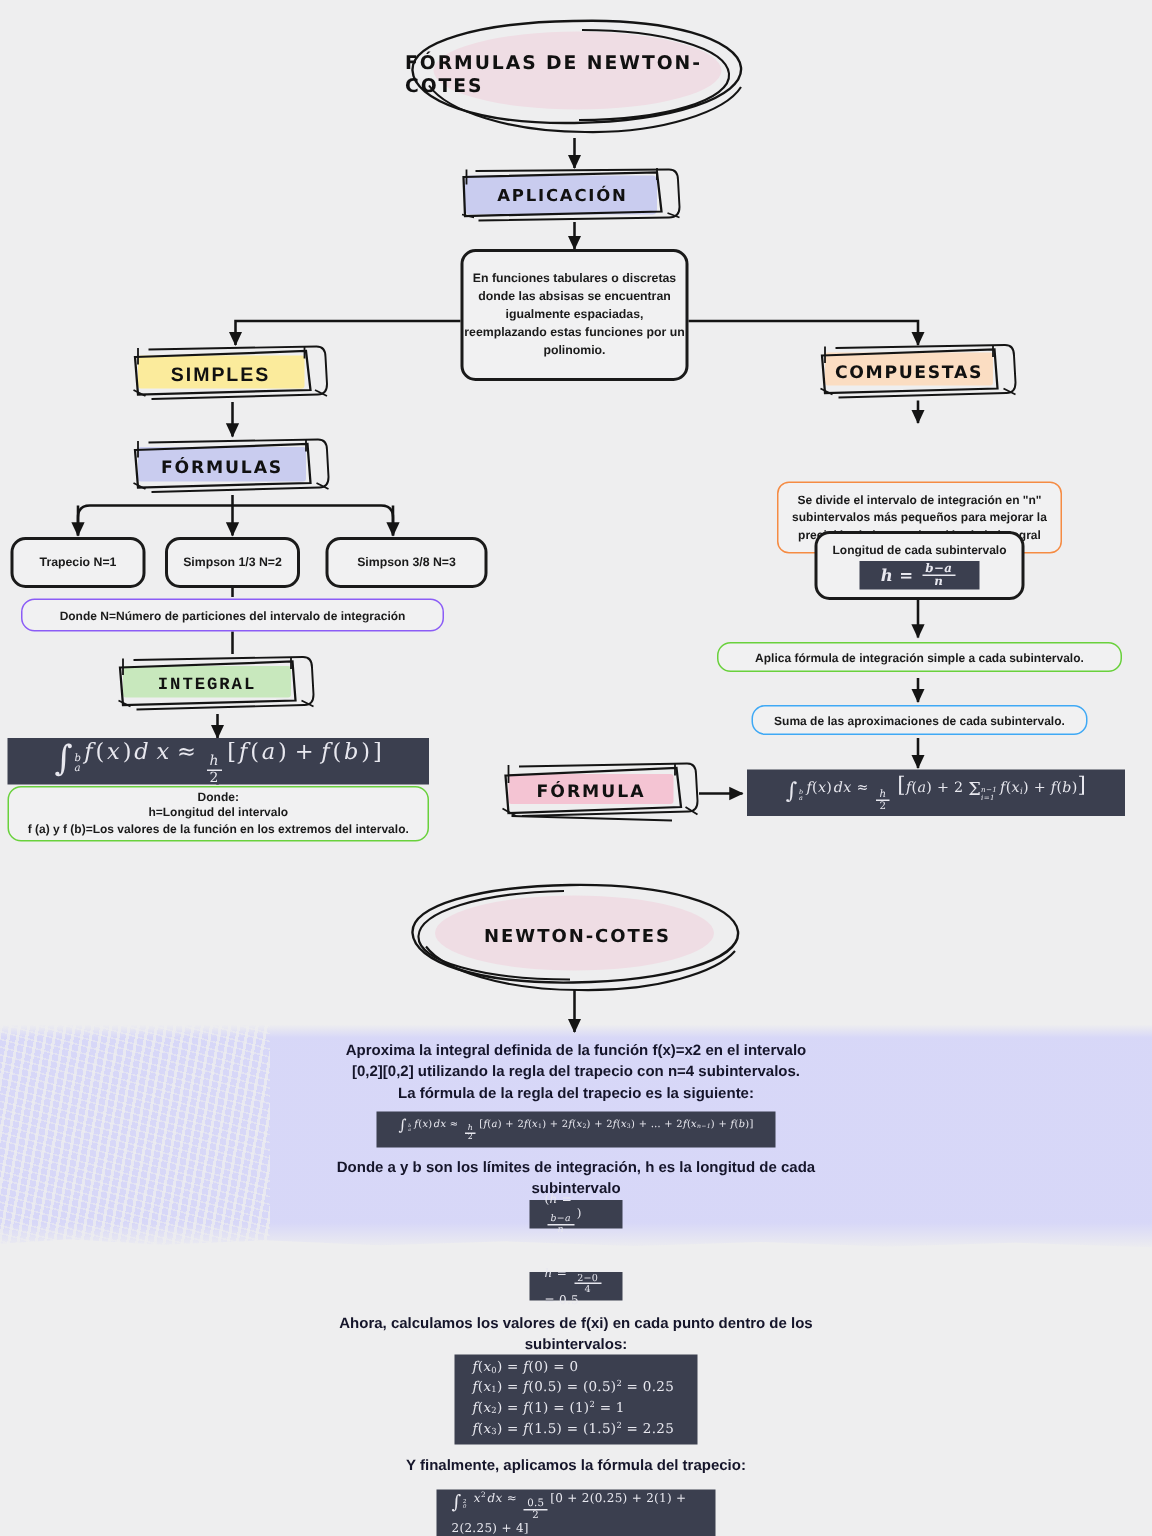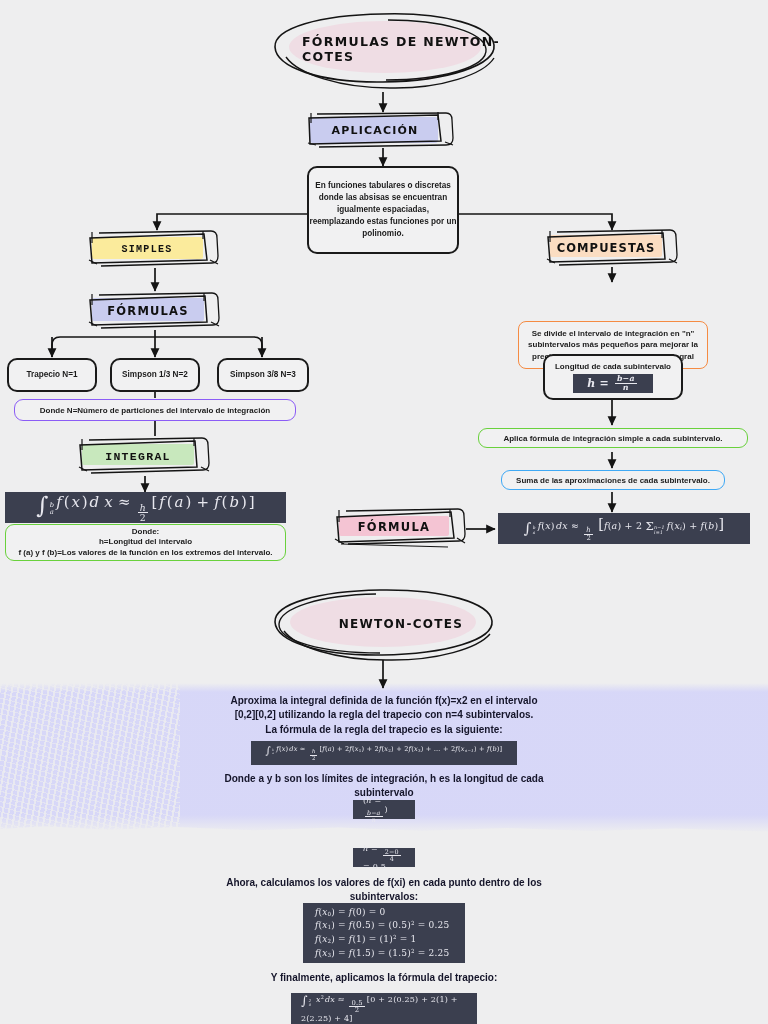--- a/index.html
+++ b/index.html
@@ -81,21 +81,21 @@
   .sumlim{ display:inline-flex; flex-direction:column; font-size:.5em;
            vertical-align:-0.05em; line-height:1.05; margin-right:2px;}
   sup.s { font-size:.62em; vertical-align:.55em; }
   sub.s { font-size:.62em; vertical-align:-.2em; }
 
   
   .ellipse-node { position:absolute; }
   .ellipse-node .lbl {
     position:absolute; inset:0; display:flex; align-items:center; justify-content:center;
     font-family:"DejaVu Sans", sans-serif; font-weight:700;
-    letter-spacing:1.3px; color:#111;margin-left:32px;
+    letter-spacing:1.3px; color:#111;
   }
 
   
   .essay-text {
     position:absolute; text-align:center; color:#15152a;
     font-size:10px; font-weight:700; line-height:1.42;
   }
 </style>
 </head>
 <body>
@@ -180,40 +180,40 @@
     <span>En funciones tabulares o discretas donde las absisas se encuentran igualmente espaciadas, reemplazando estas funciones por un polinomio.</span>
   </div>
 
   <div class="node" style="left:85px; top:230px; width:140px; height:38px;">
     <svg width="140" height="38" viewBox="0 0 140 38" style="position:absolute;left:0;top:0;">
       <rect x="7" y="7" width="111" height="22" rx="2" fill="#fbeb9c" stroke="none"></rect>
       <path d="M5,8 L119,4 L122,30 L7,33 Z" fill="none" stroke="#141414" stroke-width="1.5"></path>
       <path d="M14,3 L126,1 Q132,1 132,8 L133,26 Q133,33 127,33 L16,36" fill="none" stroke="#141414" stroke-width="1.3"></path>
       <path d="M7,2 L7,13 M4,30 L12,34 M118,1 L118,9 M125,30 L133,34" fill="none" stroke="#141414" stroke-width="1.2"></path>
     </svg>
-    <div style="position:absolute;left:0;top:0;width:124px;height:38px;display:flex;align-items:center;justify-content:center;font-family:Liberation Mono, monospace;font-weight:700;letter-spacing:1.3px;font-size:10px;color:#111;">SIMPLES</div>
+    <div style="position:absolute;left:0;top:0;width:124px;height:38px;display:flex;align-items:center;justify-content:center;font-family:Liberation Sans, sans-serif;font-weight:700;letter-spacing:1.3px;font-size:13px;color:#111;">SIMPLES</div>
   </div>
 
   <div class="node" style="left:85px; top:291px; width:140px; height:39px;">
     <svg width="140" height="39" viewBox="0 0 140 39" style="position:absolute;left:0;top:0;">
       <rect x="7" y="7" width="112" height="23" rx="2" fill="#c9ccef" stroke="none"></rect>
       <path d="M5,9 L120,5 L122,31 L7,34 Z" fill="none" stroke="#141414" stroke-width="1.5"></path>
       <path d="M14,4 L127,2 Q133,2 133,9 L134,27 Q134,34 128,34 L16,37" fill="none" stroke="#141414" stroke-width="1.3"></path>
       <path d="M7,3 L7,14 M4,31 L12,35 M119,2 L119,10 M126,31 L134,35" fill="none" stroke="#141414" stroke-width="1.2"></path>
     </svg>
     <div style="position:absolute;left:0;top:0;width:126px;height:39px;display:flex;align-items:center;justify-content:center;font-family:'DejaVu Sans',sans-serif;font-weight:700;letter-spacing:1.2px;font-size:11.5px;color:#111;">FÓRMULAS</div>
   </div>
 
   <div class="node card" style="left:7px; top:358px; width:90px; height:34px;">
     <span>Trapecio N=1</span>
   </div>
   <div class="node card" style="left:110px; top:358px; width:90px; height:34px;">
     <span>Simpson 1/3 N=2</span>
   </div>
-  <div class="node card" style="left:217px; top:358px; width:92px; height:34px;">
+  <div class="node card" style="left:217px; top:358px; width:108px; height:34px;">
     <span>Simpson 3/8 N=3</span>
   </div>
 
   <div class="node pill purple" style="left:14px; top:399px; width:282px; height:22px;">
     <span style="font-size:8px;">
       <b>Donde N</b><span>=Número de particiones del intervalo de integración</span>
     </span>
   </div>
 
   <div class="node" style="left:75px; top:437px; width:140px; height:39px;">

